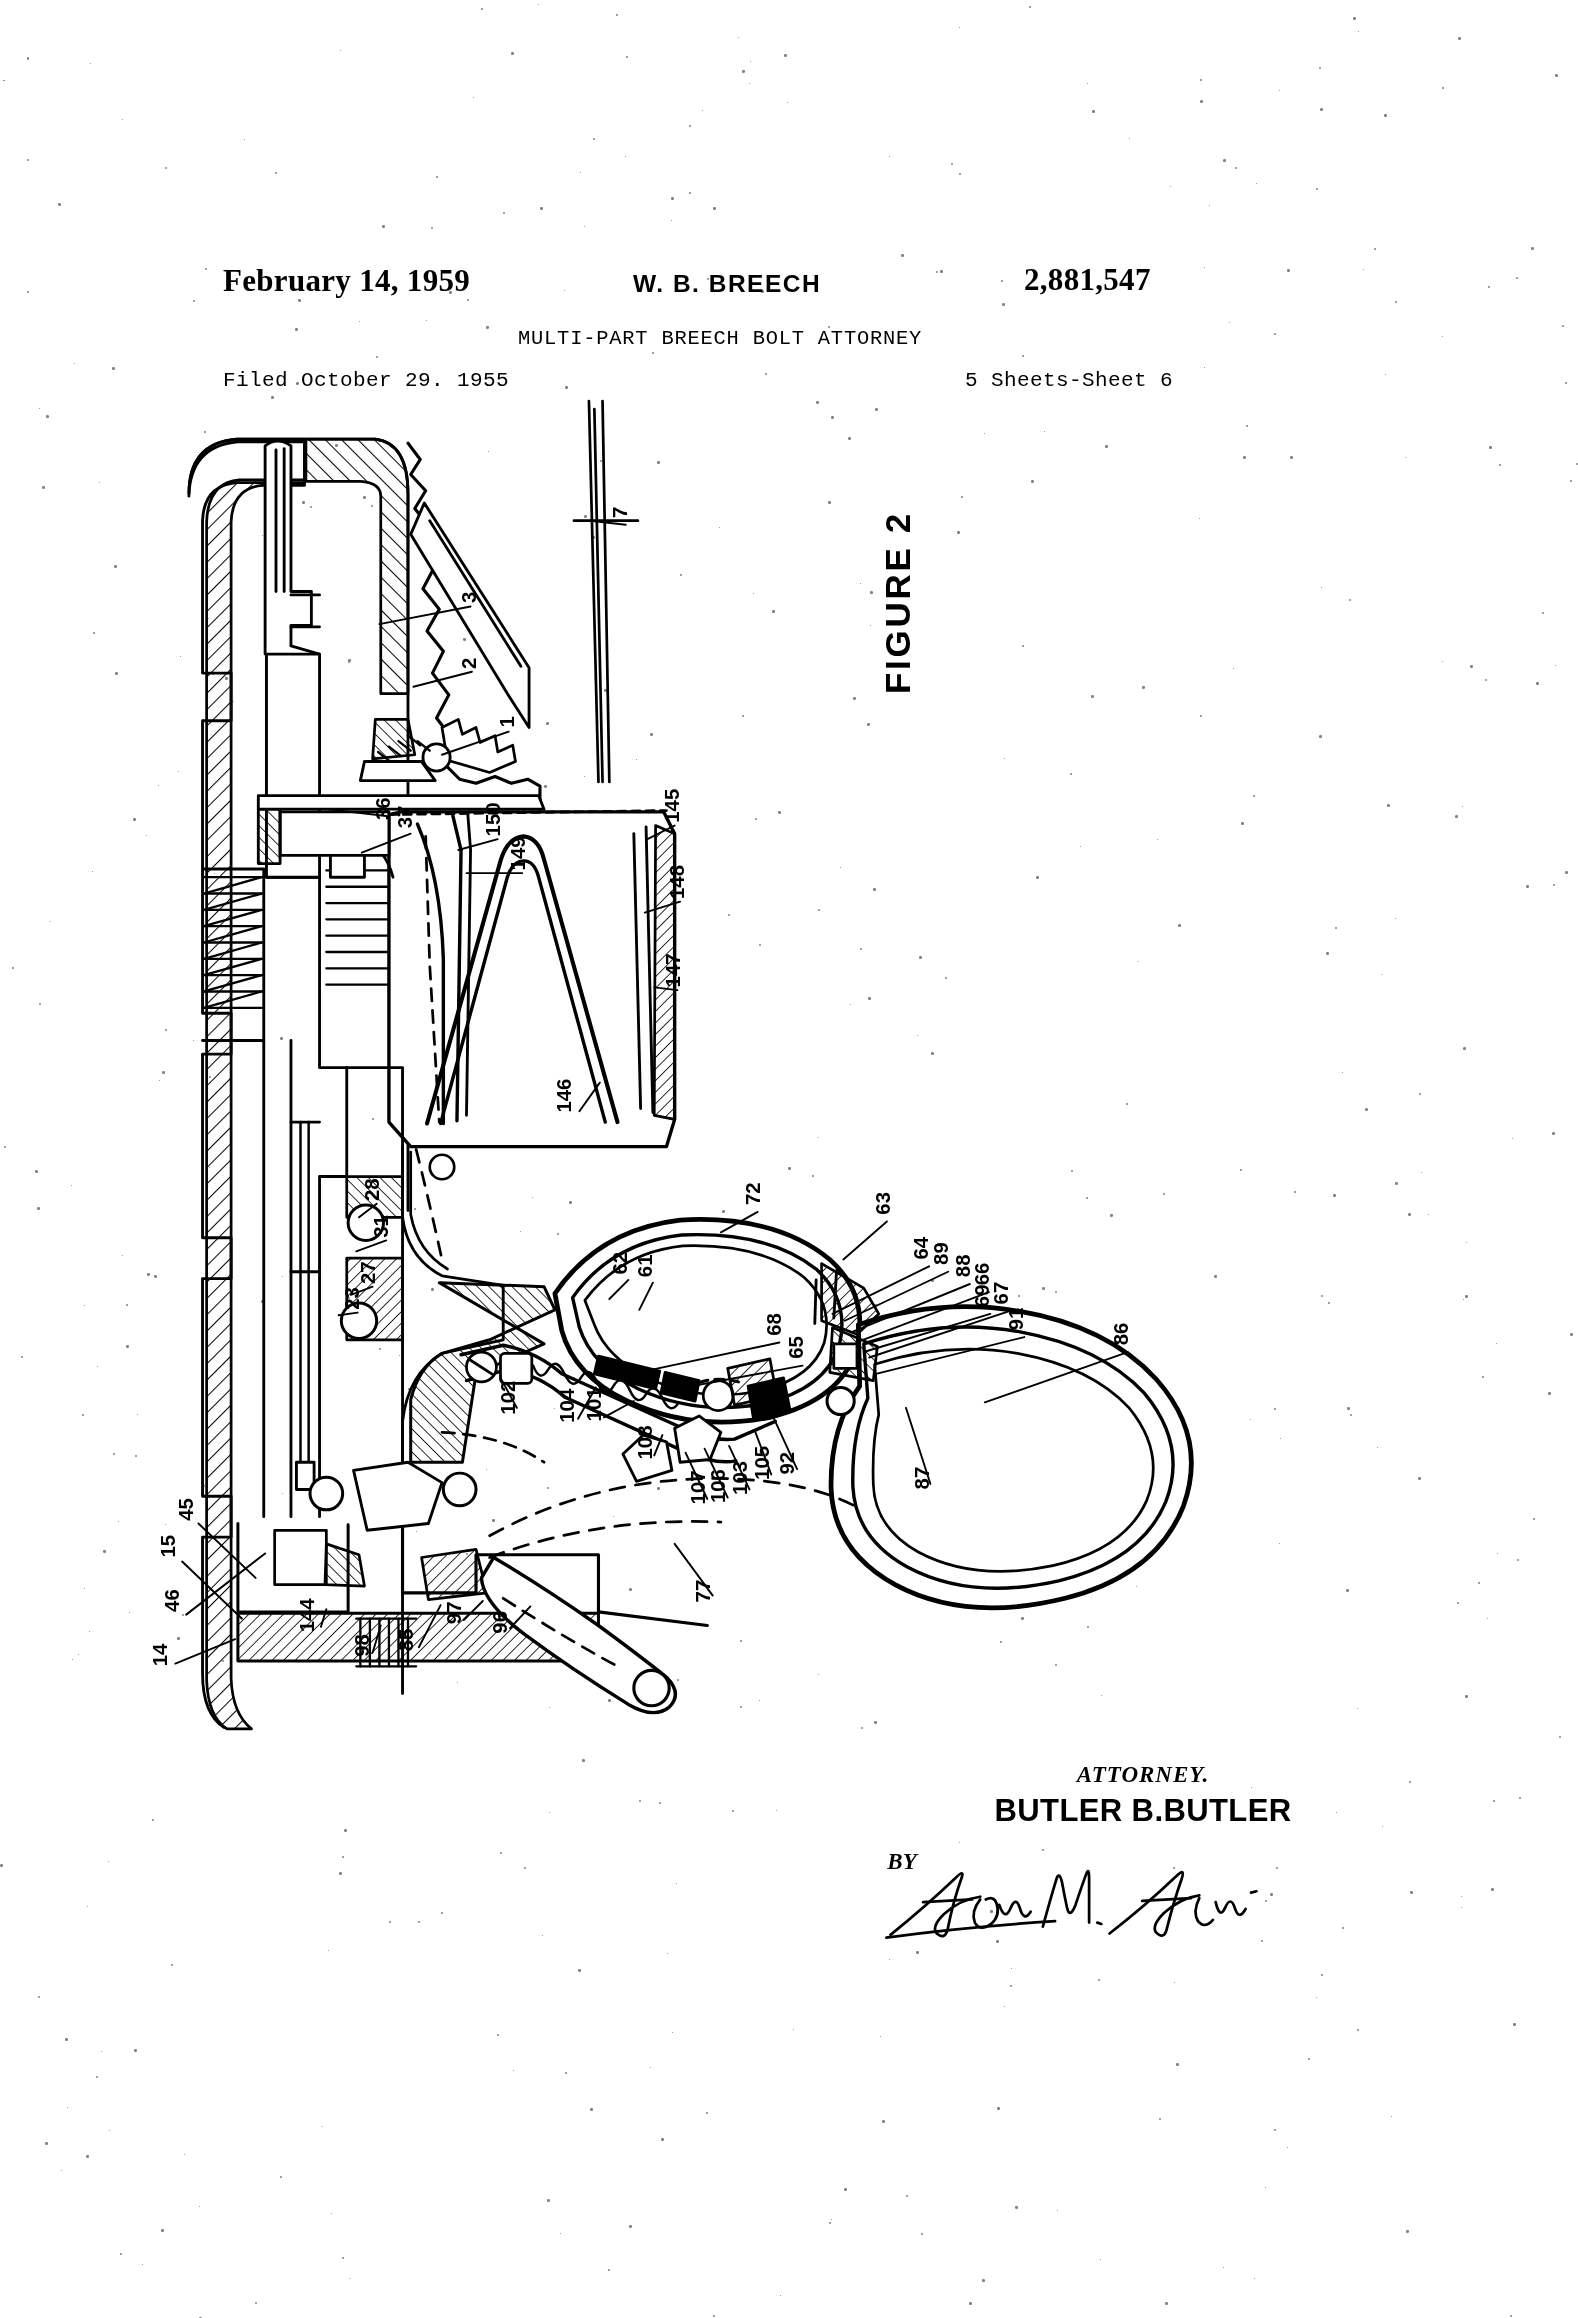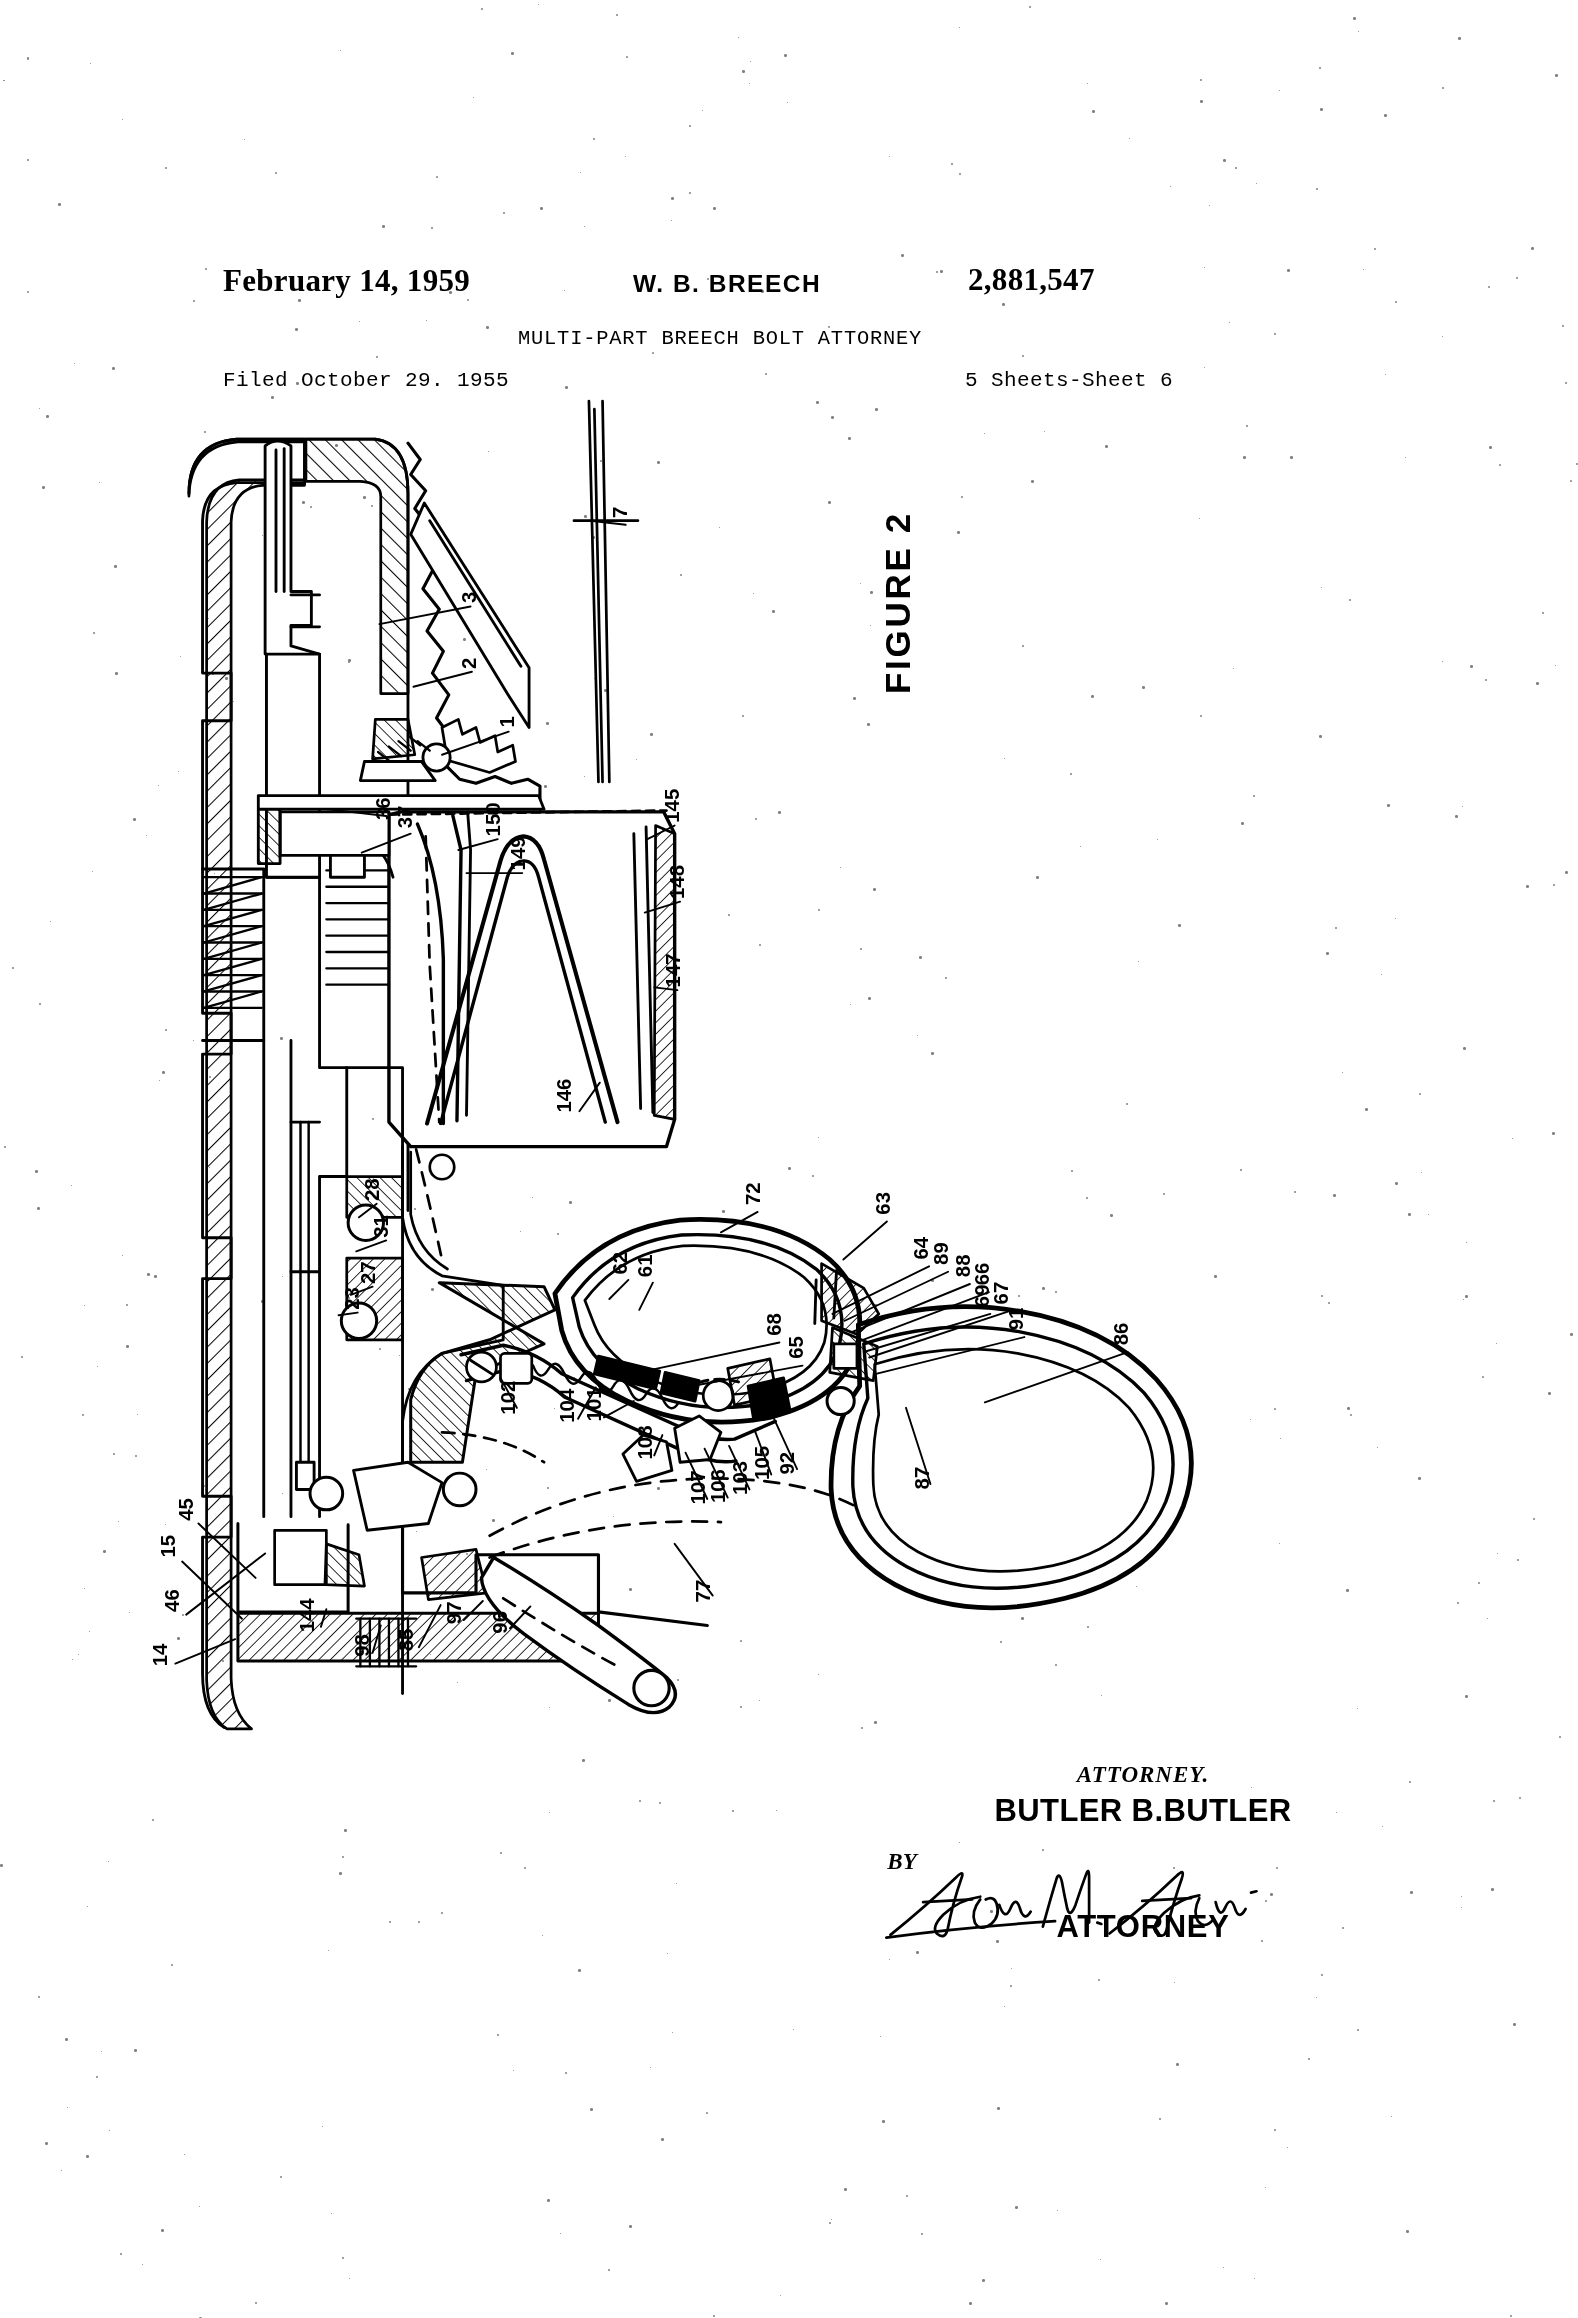--- a/index.html
+++ b/index.html
@@ -25,21 +25,21 @@
     font-weight:700;font-size:31px;letter-spacing:0.3px;
     white-space:nowrap;
   }
   .author{
     position:absolute;left:633px;top:6.8px;
     font-family:"Liberation Sans",sans-serif;
     font-size:24.5px;font-weight:700;letter-spacing:1.5px;
     white-space:nowrap;
   }
   .patno{
-    position:absolute;left:968px;top:-1.4px;
+    position:absolute;left:1024px;top:-1.4px;
     font-family:"Liberation Serif",serif;
     font-weight:700;font-size:31px;letter-spacing:0.3px;
     white-space:nowrap;
   }
   .subtitle{
     position:absolute;left:518px;top:327px;
     font-family:"Liberation Mono",monospace;
     font-size:20.4px;letter-spacing:0.8px;
     white-space:nowrap;
   }
@@ -978,17 +978,16 @@
           <path d="M 312 86 L 318 88"></path>
           <path d="M 330 102 Q 382 62 428 18 Q 442 4 436 22 Q 424 56 414 96 Q 410 112 398 100 Q 392 90 410 72 Q 434 50 462 46"></path>
           <path d="M 378 54 L 450 50"></path>
           <path d="M 462 50 Q 452 70 460 84 Q 470 96 482 82"></path>
           <path d="M 486 56 Q 492 82 500 64 Q 508 46 514 64 Q 520 84 530 66"></path>
           <path d="M 538 42 L 546 40"></path>
           <path d="M 2 108 Q 120 92 250 84"></path>
         </g>
       </svg>
     </div>
-    <div class="atty">ATTORNEY</div>
   </div>
 
 </div>
 
 
 </body></html>

